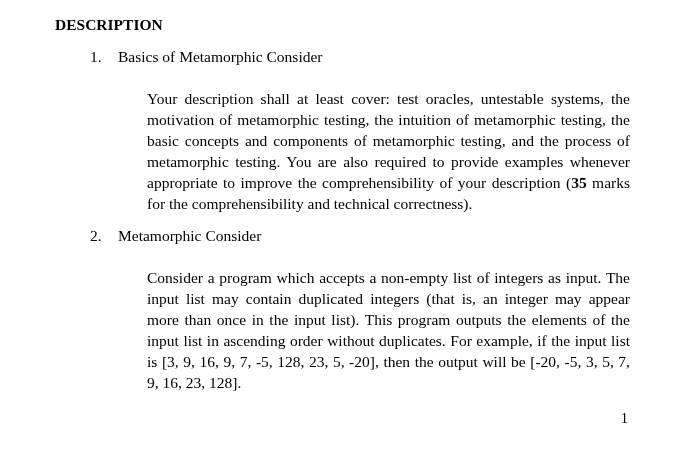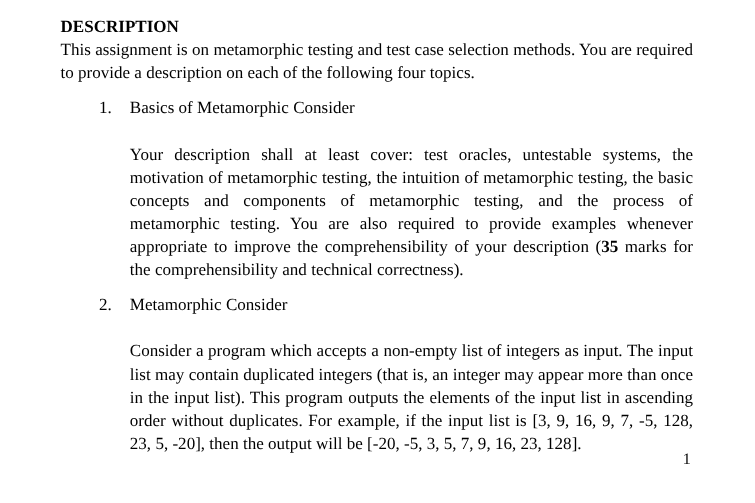--- a/index.html
+++ b/index.html
@@ -35,40 +35,39 @@
     margin-left: 35px;
   }
   .item-number {
     width: 28px;
     flex: 0 0 28px;
   }
   .item-title {
     flex: 1;
   }
   .item-body {
-    margin-left: 63px;
+    margin-left: 92px;
     margin-top: 21px;
     text-align: justify;
   }
   .bold { font-weight: bold; }
   .page-number {
     position: absolute;
     right: 58px;
     bottom: 28px;
     font-size: 14.5px;
   }
 </style>
 </head>
 <body>
 
 <div class="page">
 
   <div class="heading">DESCRIPTION</div>
 
-  <div class="intro">This assignment is on metamorphic testing and test case selection methods. You are required to provide a description on each of the following four topics.</div>
 
   <div class="list-item">
     <div class="item-title-row">
       <span class="item-number">1.</span>
       <span class="item-title">Basics of Metamorphic Consider</span>
     </div>
     <div class="item-body"><span>Your description shall at least cover: test oracles, untestable systems, the motivation of metamorphic testing, the intuition of metamorphic testing, the basic concepts and components of metamorphic testing, and the process of metamorphic testing. You are also required to provide examples whenever appropriate to improve the comprehensibility of your description (</span><span class="bold">35</span><span> marks for the comprehensibility and technical correctness).</span></div>
   </div>
 
   <div class="list-item">

